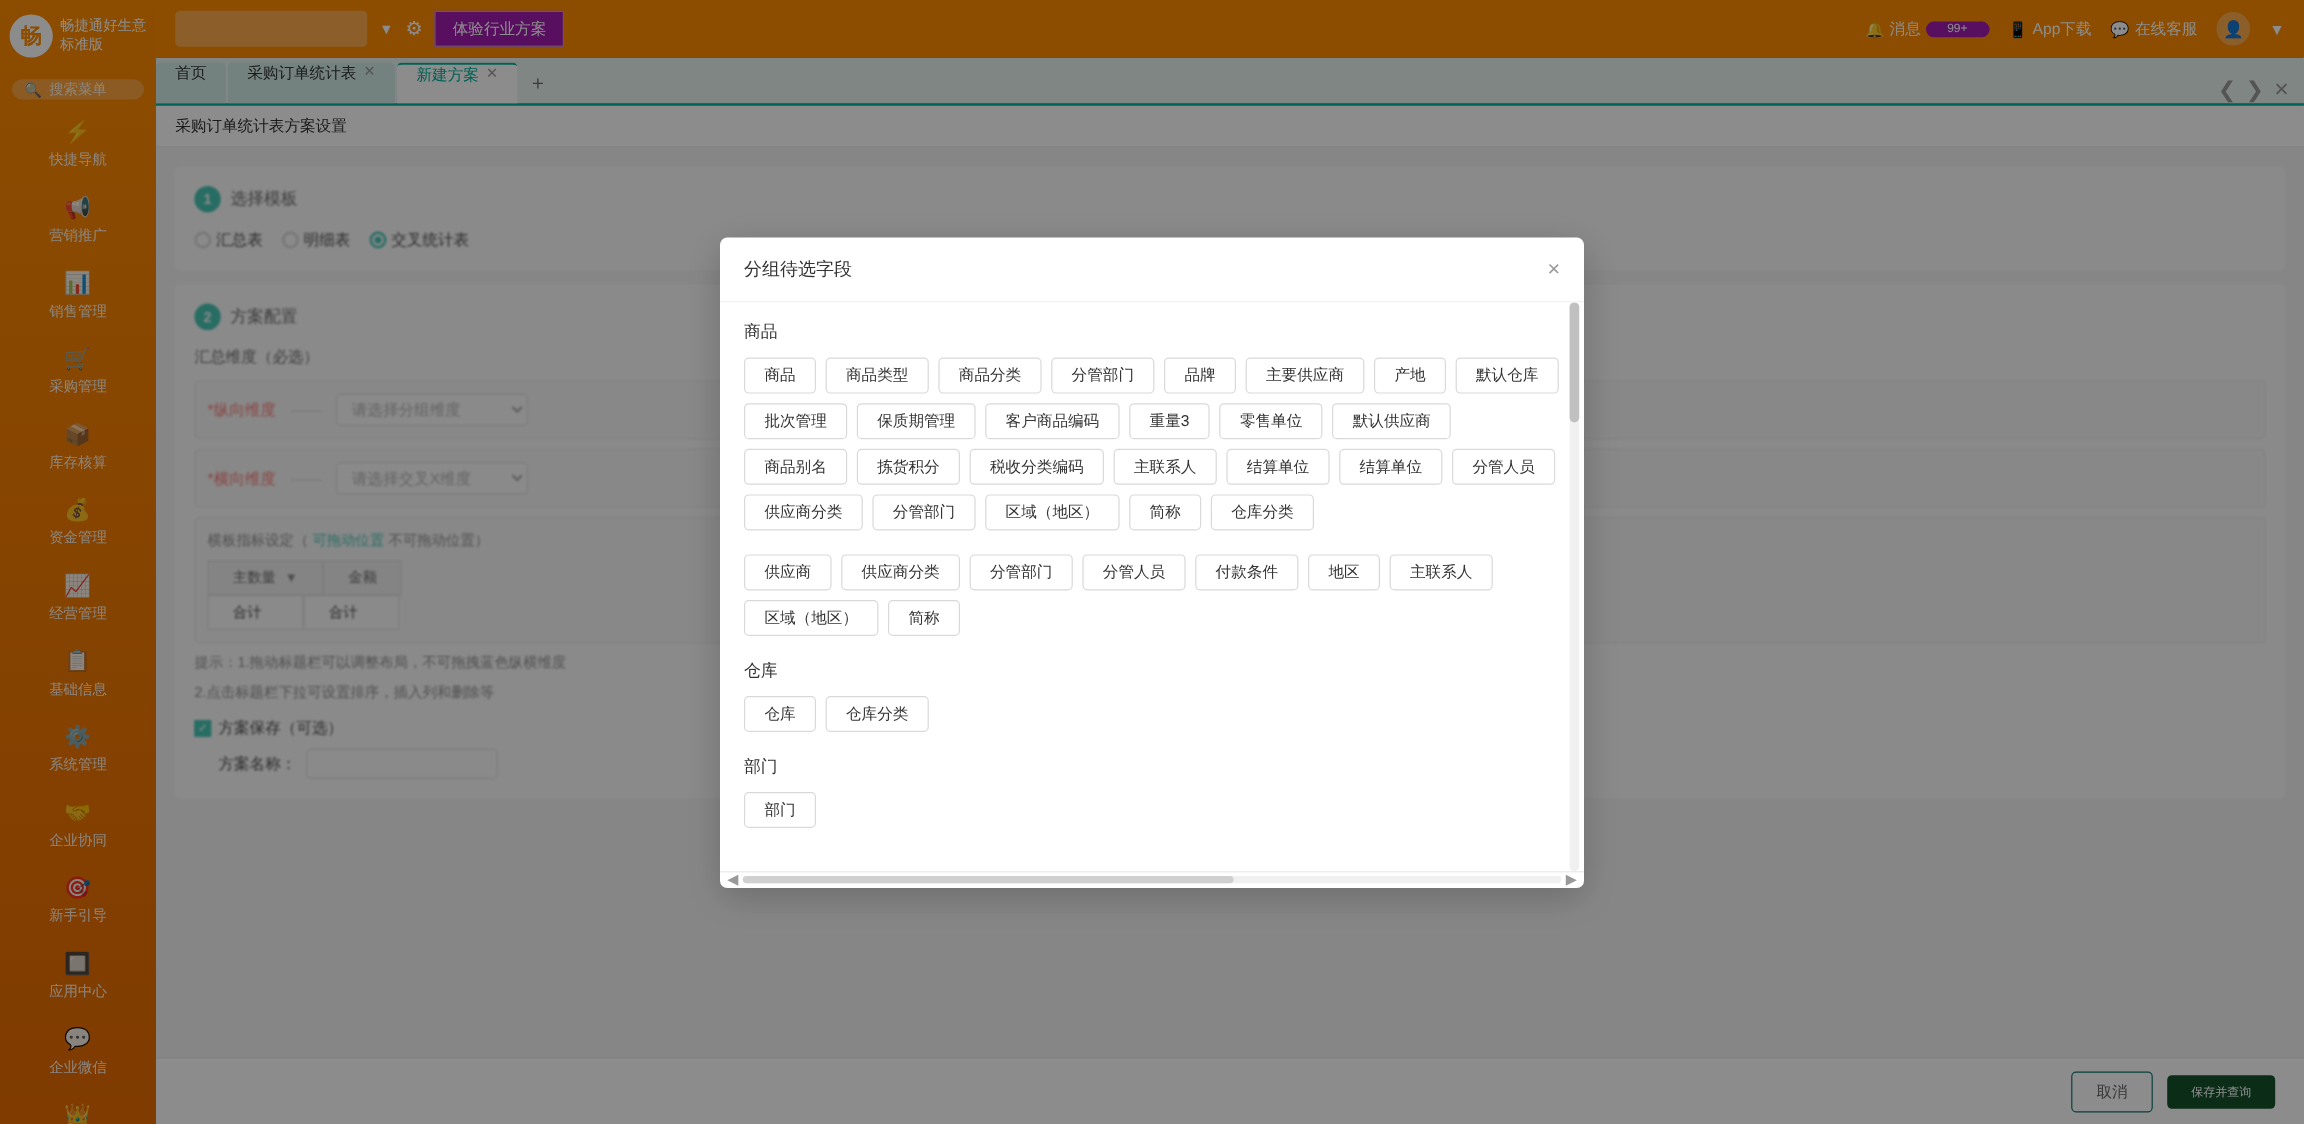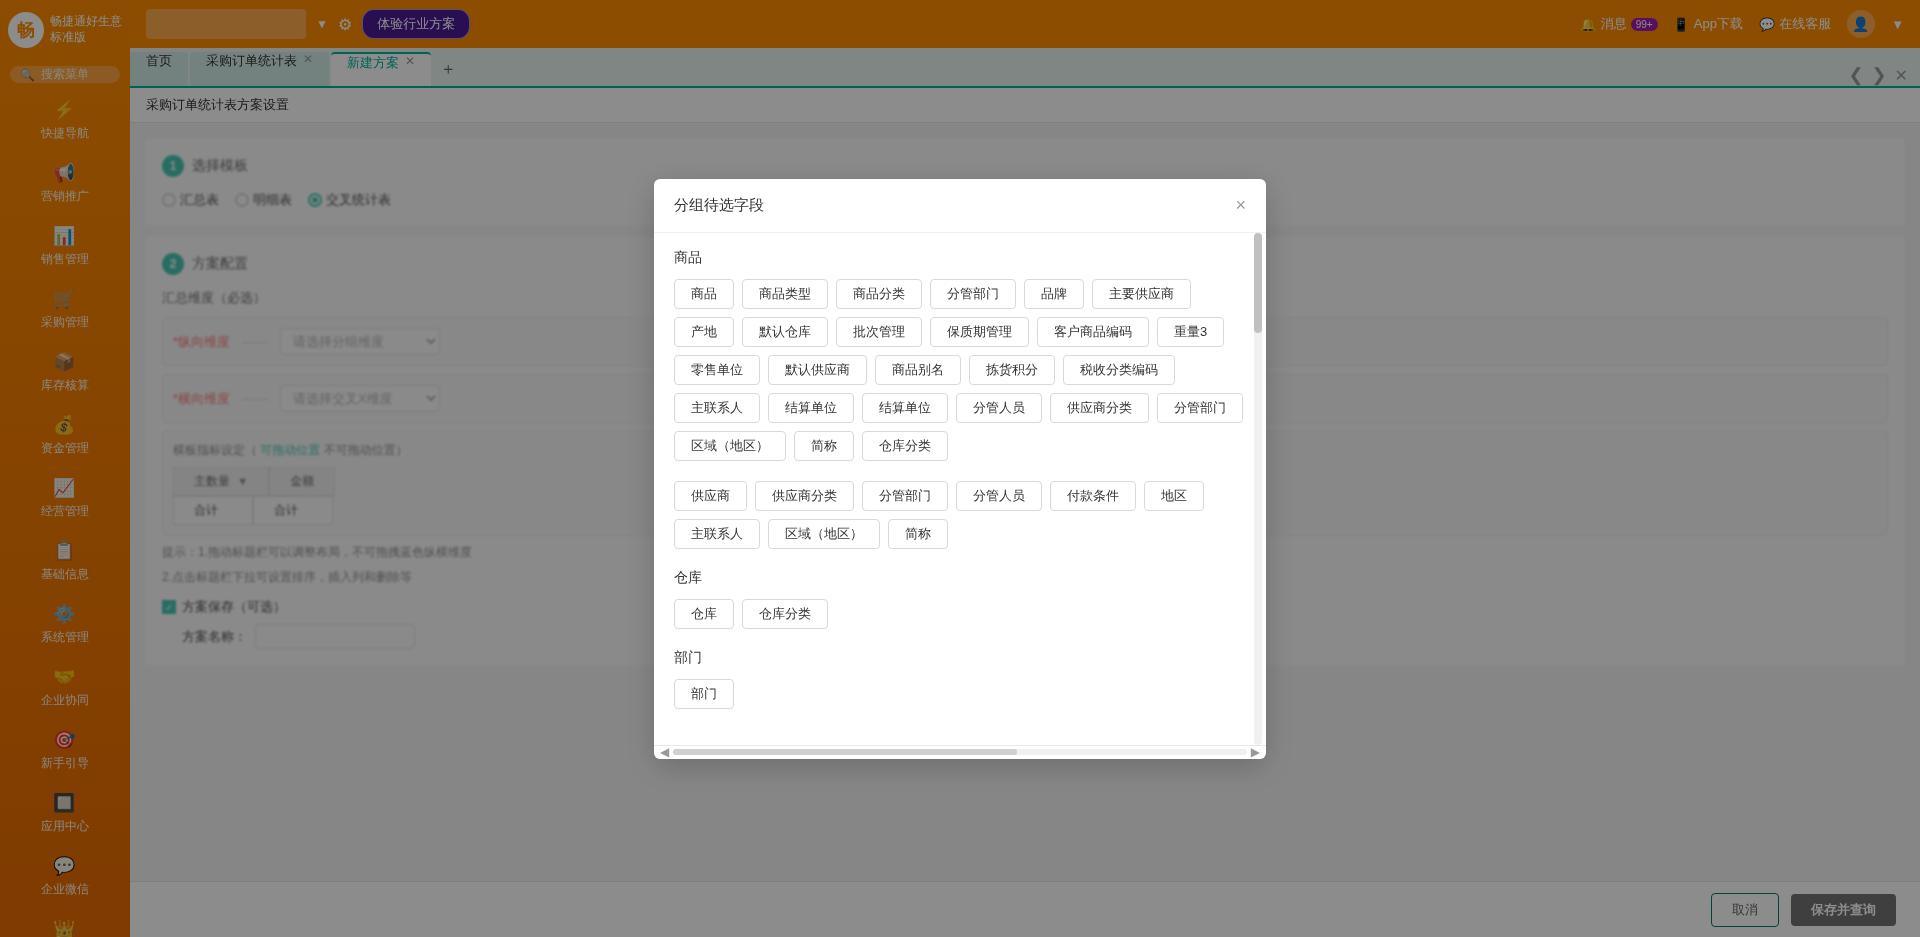--- a/index.html
+++ b/index.html
@@ -38,28 +38,28 @@
     }
     .topbar-left { display: flex; align-items: center; gap: 10px; }
     .topbar-input {
       width: 160px; height: 30px; background: rgba(255,255,255,0.3); border: none; border-radius: 4px;
       padding: 0 8px; color: #fff; font-size: 13px; outline: none;
     }
     .topbar-input::placeholder { color: rgba(255,255,255,0.7); }
     .topbar-arrow { color: #fff; font-size: 12px; cursor: pointer; }
     .topbar-gear { color: #fff; font-size: 16px; cursor: pointer; }
     .topbar-btn {
-      background: #4c1d95; border: 1px solid rgba(255,255,255,0.5); color: #fff;
-      padding: 5px 14px; border-radius: 12px; cursor: pointer; font-size: 13px; text-align: center;
+      background: #a21caf; border: 1px solid rgba(255,255,255,0.5); color: #fff;
+      padding: 5px 14px; border-radius: 0; cursor: pointer; font-size: 13px; text-align: center;
     }
     .topbar-right { display: flex; align-items: center; gap: 16px; }
     .topbar-right-item { display: flex; align-items: center; gap: 4px; color: #fff; font-size: 13px; cursor: pointer; }
     .badge {
       background: #a21caf; color: #fff; border-radius: 10px; font-size: 10px;
-      padding: 1px 5px; min-width: 18px; text-align: center;
+      padding: 1px 18px; min-width: 18px; text-align: center;
     }
     .avatar { width: 28px; height: 28px; border-radius: 50%; background: rgba(255,255,255,0.3); display: flex; align-items: center; justify-content: center; color: #fff; font-size: 14px; cursor: pointer; }
 
     
     .tabbar {
       position: fixed; left: 130px; top: 48px; right: 0; height: 40px;
       background: #e8f4f0; display: flex; align-items: flex-end; padding: 0 0 0 0; z-index: 9; border-bottom: 2px solid #00b39b;
     }
     .tab {
       height: 34px; padding: 0 16px; display: flex; align-items: flex-start; gap: 6px;
@@ -120,31 +120,31 @@
     .action-bar {
       position: fixed; bottom: 0; left: 130px; right: 0; height: 56px;
       background: #fff; border-top: 1px solid #e8e8e8;
       display: flex; align-items: center; justify-content: flex-end; padding: 0 24px; gap: 12px; z-index: 20;
     }
     .btn-cancel {
       border: 1px solid #0f766e; background: #fff; color: #666; padding: 7px 20px;
       border-radius: 4px; cursor: pointer; font-size: 13px;
     }
     .btn-primary {
-      background: #737373; border: none; color: #fff; padding: 7px 20px;
-      border-radius: 4px; cursor: pointer; font-size: 13px; font-weight: bold;
+      background: #14532d; border: none; color: #fff; padding: 7px 20px;
+      border-radius: 4px; cursor: pointer; font-size: 10px;
     }
 
     
     .modal-overlay {
       position: fixed; left: 0; top: 0; right: 0; bottom: 0; background: rgba(0,0,0,0.45); z-index: 100;
       display: flex; align-items: center; justify-content: center;
     }
     .modal {
-      background: #fff; border-radius: 6px; width: 612px; max-height: 580px;
+      background: #fff; border-radius: 6px; width: 720px; max-height: 580px;
       display: flex; flex-direction: column; box-shadow: 0 8px 32px rgba(0,0,0,0.2);
     }
     .modal-header {
       display: flex; align-items: center; justify-content: space-between;
       padding: 16px 20px; border-bottom: 1px solid #f0f0f0;
     }
     .modal-title { font-size: 15px; font-weight: 500; color: #333; }
     .modal-close { font-size: 18px; color: #999; cursor: pointer; background: none; border: none; }
     .modal-body {
       flex: 1; overflow-y: auto; padding: 16px 20px;

